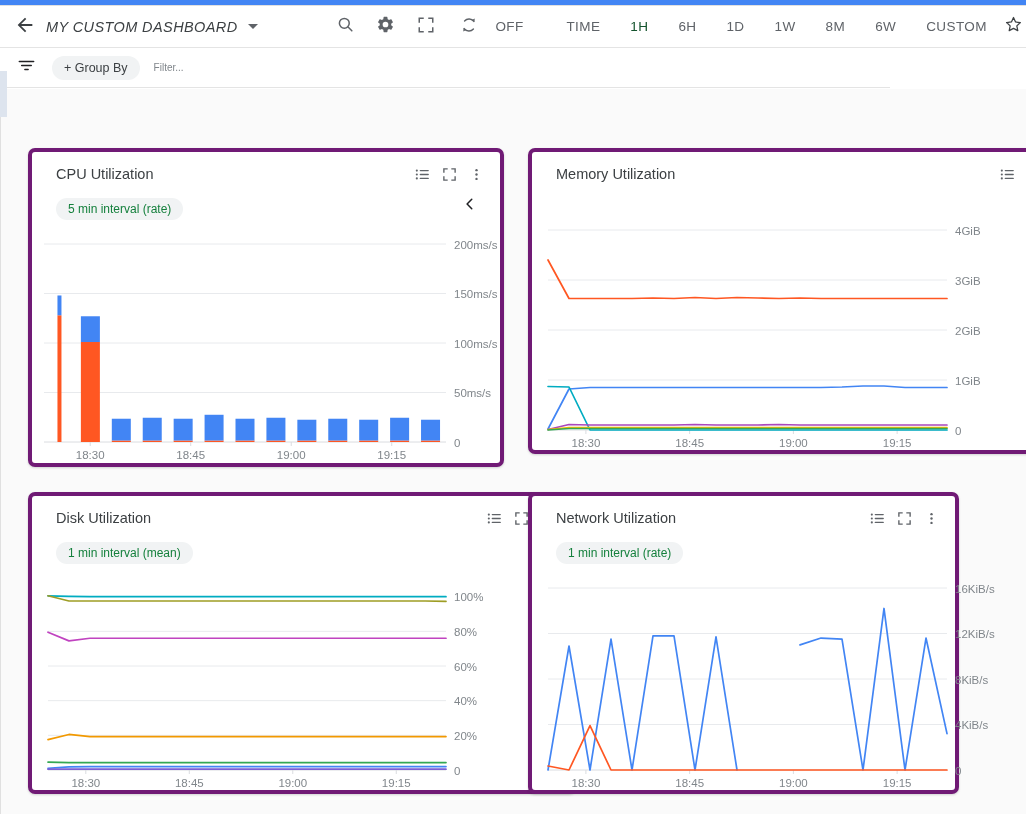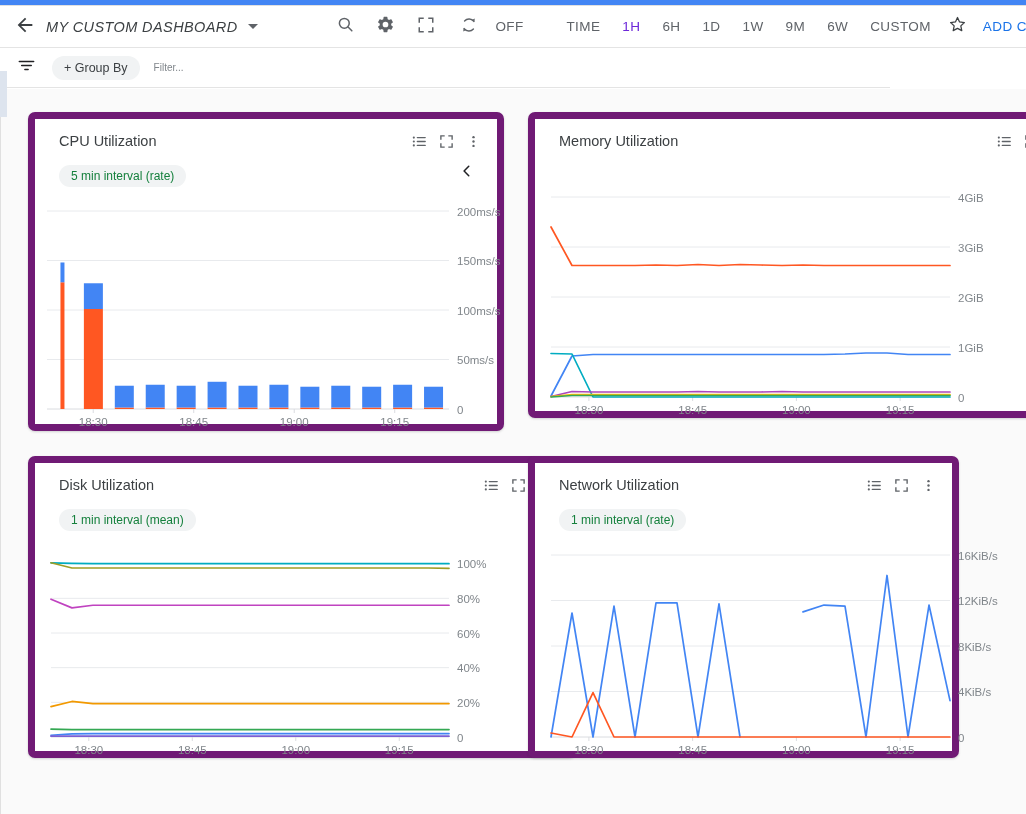--- a/index.html
+++ b/index.html
@@ -44,27 +44,27 @@
     border-top: 5px solid #5f6368; cursor: pointer;
   }
   .tb-icons { display: flex; align-items: center; margin-left: 68px; gap: 0px; }
   .tb-ico {
     width: 40px; height: 40px; display: flex; align-items: center; justify-content: center;
     cursor: pointer;
   }
   .refresh-wrap { display: flex; align-items: center; cursor: pointer; margin-left: 14px; }
   .refresh-label { font-size: 13.5px; color: #5f6368; margin-left: 18px; letter-spacing: .3px;}
 
-  .ranges { display: flex; align-items: center; margin-left: 32px; gap: 0; text-align: center; }
+  .ranges { display: flex; align-items: center; margin-left: 32px; gap: 8px; text-align: center; }
   .range-btn {
     font-size: 13.5px; color: #5f6368; letter-spacing: .4px;
     padding: 8px 11px; cursor: pointer; white-space: nowrap;
   }
   .range-btn.static { cursor: default; }
-  .range-btn.active { color: #6d28d9; }
+  .range-btn.active { color: #14532d; }
   .star-btn { width: 36px; height: 36px; display:flex; align-items:center; justify-content:center; cursor:pointer; margin-left: 6px;}
   .addchart {
     font-size: 13.5px; color: #1a73e8; letter-spacing: .4px;
     padding: 8px 10px; cursor: pointer; margin-left: 6px; white-space: nowrap;
   }
 
   
   .filterbar {
     position: absolute; left: 0; top: 48px; width: 890px; height: 40px;
     display: flex; align-items: center;
@@ -85,22 +85,23 @@
     border-left: 1px solid #e0e0e0;
   }
   .left-sliver {
     position: absolute; left: 0px; top: 71px; width: 7px; height: 46px;
     background: #dde4ee;
   }
 
   
   .card {
     position: absolute; background: #fff;
-    border: 7px solid #701a75; border-radius: 7px;
+    border: 4px solid #701a75; border-radius: 7px;
     box-shadow: 0 1px 2px rgba(60,64,67,.14), 0 1px 3px rgba(60,64,67,.08);
+    margin-top: 36px;
   }
   #card-cpu { left: 28px; top: 112px; width: 476px; height: 319px; }
   #card-mem { left: 528px; top: 112px; width: 561px; height: 306px; }
   #card-disk{ left: 28px; top: 456px; width: 548px; height: 302px; }
   #card-net { left: 528px; top: 456px; width: 431px; height: 302px; }
 
   .card-title {
     position: absolute; left: 24px; top: 14px;
     font-size: 14.5px; color: #3c4043;
   }
@@ -181,21 +182,21 @@
         <span class="refresh-label">OFF</span>
       </div>
     </div>
 
     <div class="ranges">
       <div class="range-btn static">TIME</div>
       <div class="range-btn active">1H</div>
       <div class="range-btn">6H</div>
       <div class="range-btn">1D</div>
       <div class="range-btn">1W</div>
-      <div class="range-btn">9M</div>
+      <div class="range-btn">8M</div>
       <div class="range-btn">6W</div>
       <div class="range-btn">CUSTOM</div>
     </div>
 
     <div class="star-btn">
       <span>
         <svg width="19" height="19" viewBox="0 0 24 24">
           <path fill="none" stroke="#3c4043" stroke-width="1.6" stroke-linejoin="round" d="M12 3.2l2.6 5.6 6.1.7-4.5 4.2 1.2 6.1L12 16.9l-5.4 2.9 1.2-6.1L3.3 9.5l6.1-.7z"></path>
         </svg>
       </span>

